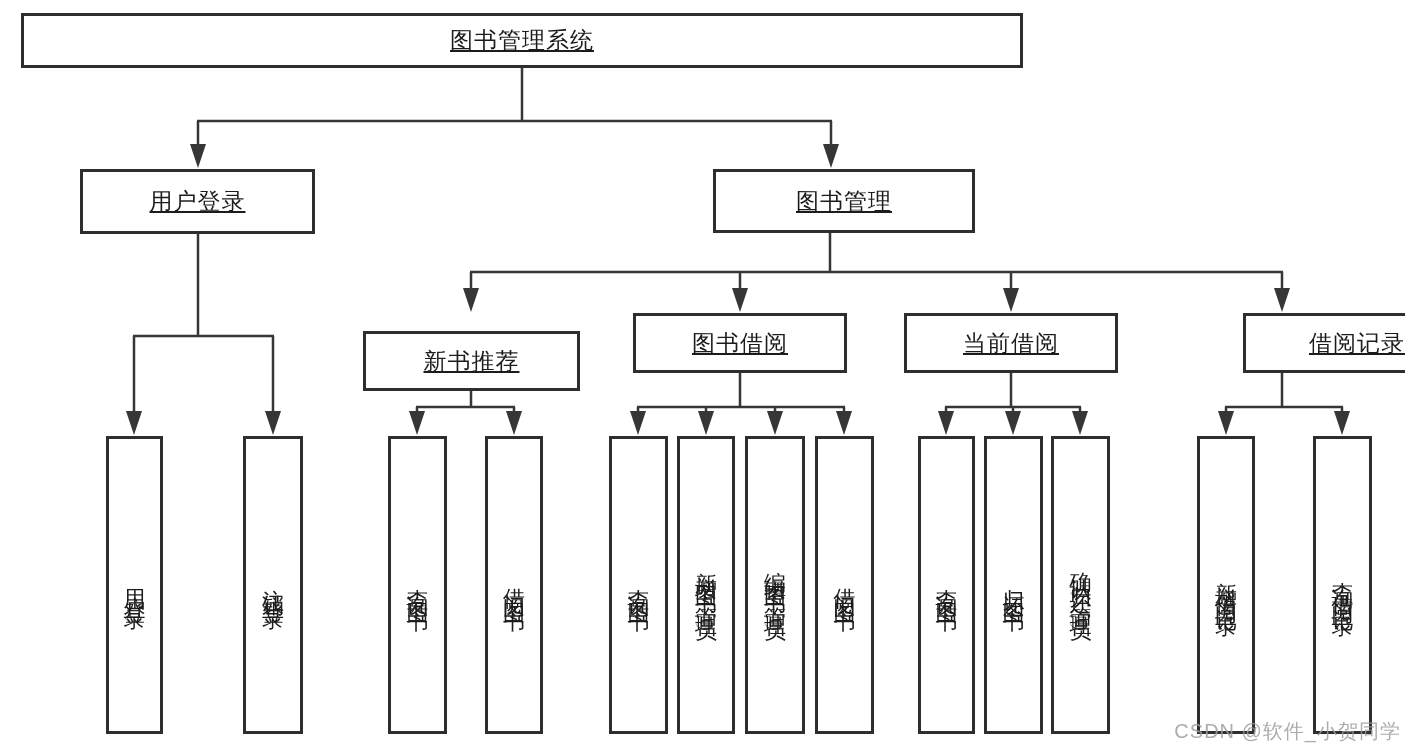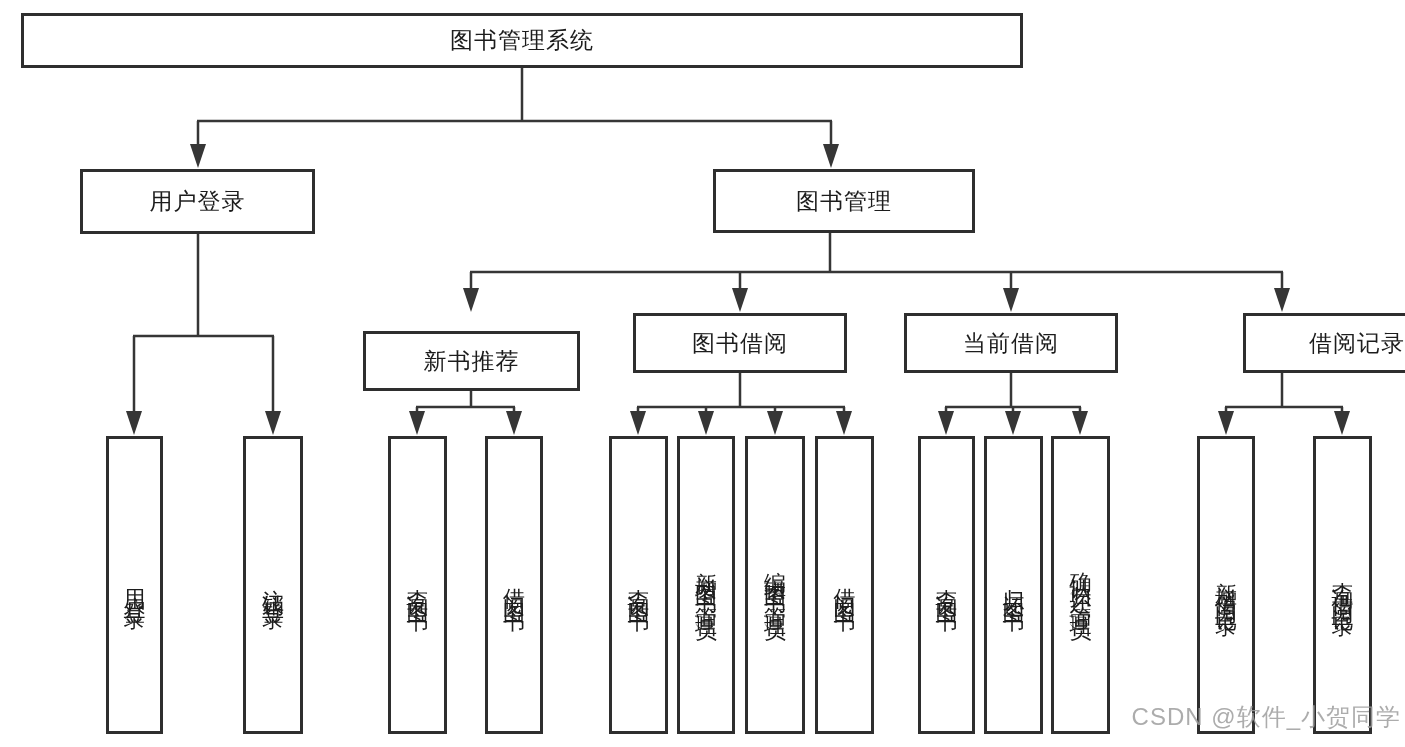--- a/index.html
+++ b/index.html
@@ -30,35 +30,36 @@
     display: flex;
     align-items: center;
     justify-content: center;
     z-index: 2;
   }
   .node .hlabel {
     font-size: 23px;
     color: #1c1c1c;
     letter-spacing: 1px;
     white-space: nowrap;
+    text-decoration: underline;
   }
   .node .vlabel {
     writing-mode: vertical-rl;
     text-orientation: mixed;
     font-size: 22px;
     color: #1c1c1c;
     letter-spacing: 7px;
     line-height: 1;
     white-space: nowrap;
   }
   #watermark {
     position: absolute;
     right: 4px;
-    bottom: 14px;
-    font-size: 24px;
+    bottom: 2px;
+    font-size: 20px;
     color: rgba(158, 158, 158, 0.85);
     letter-spacing: 1px;
     z-index: 3;
     white-space: nowrap;
     text-align: right;
   }
 </style>
 </head>
 <body>
 

